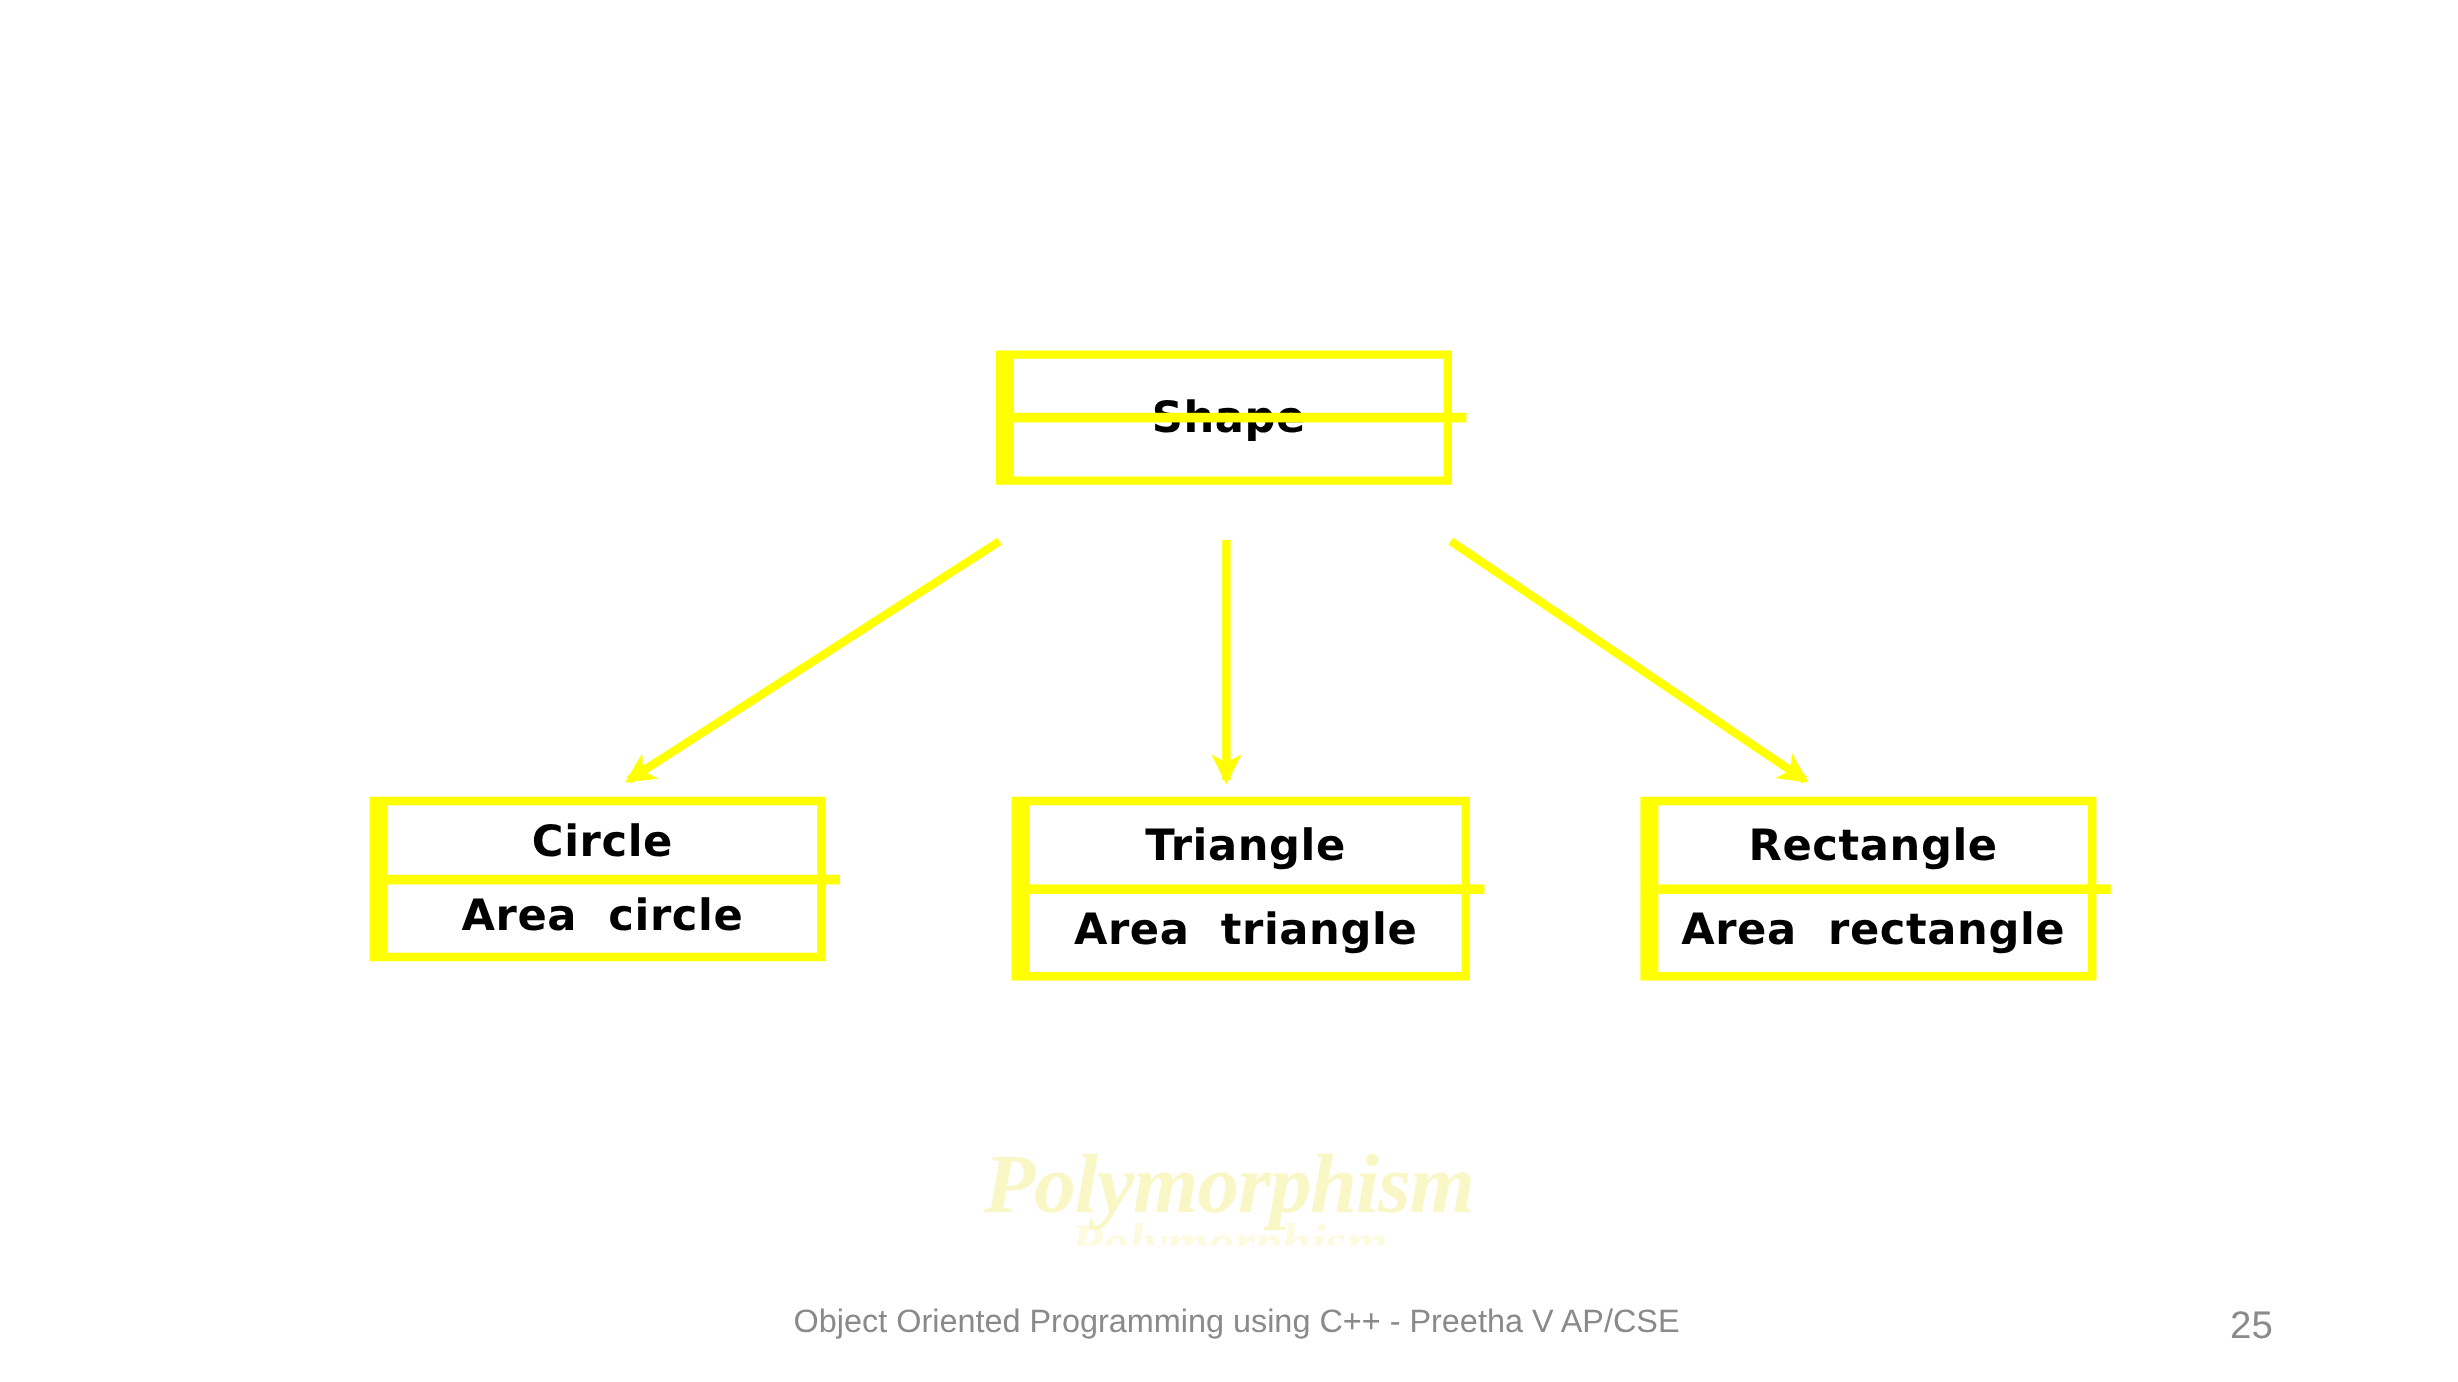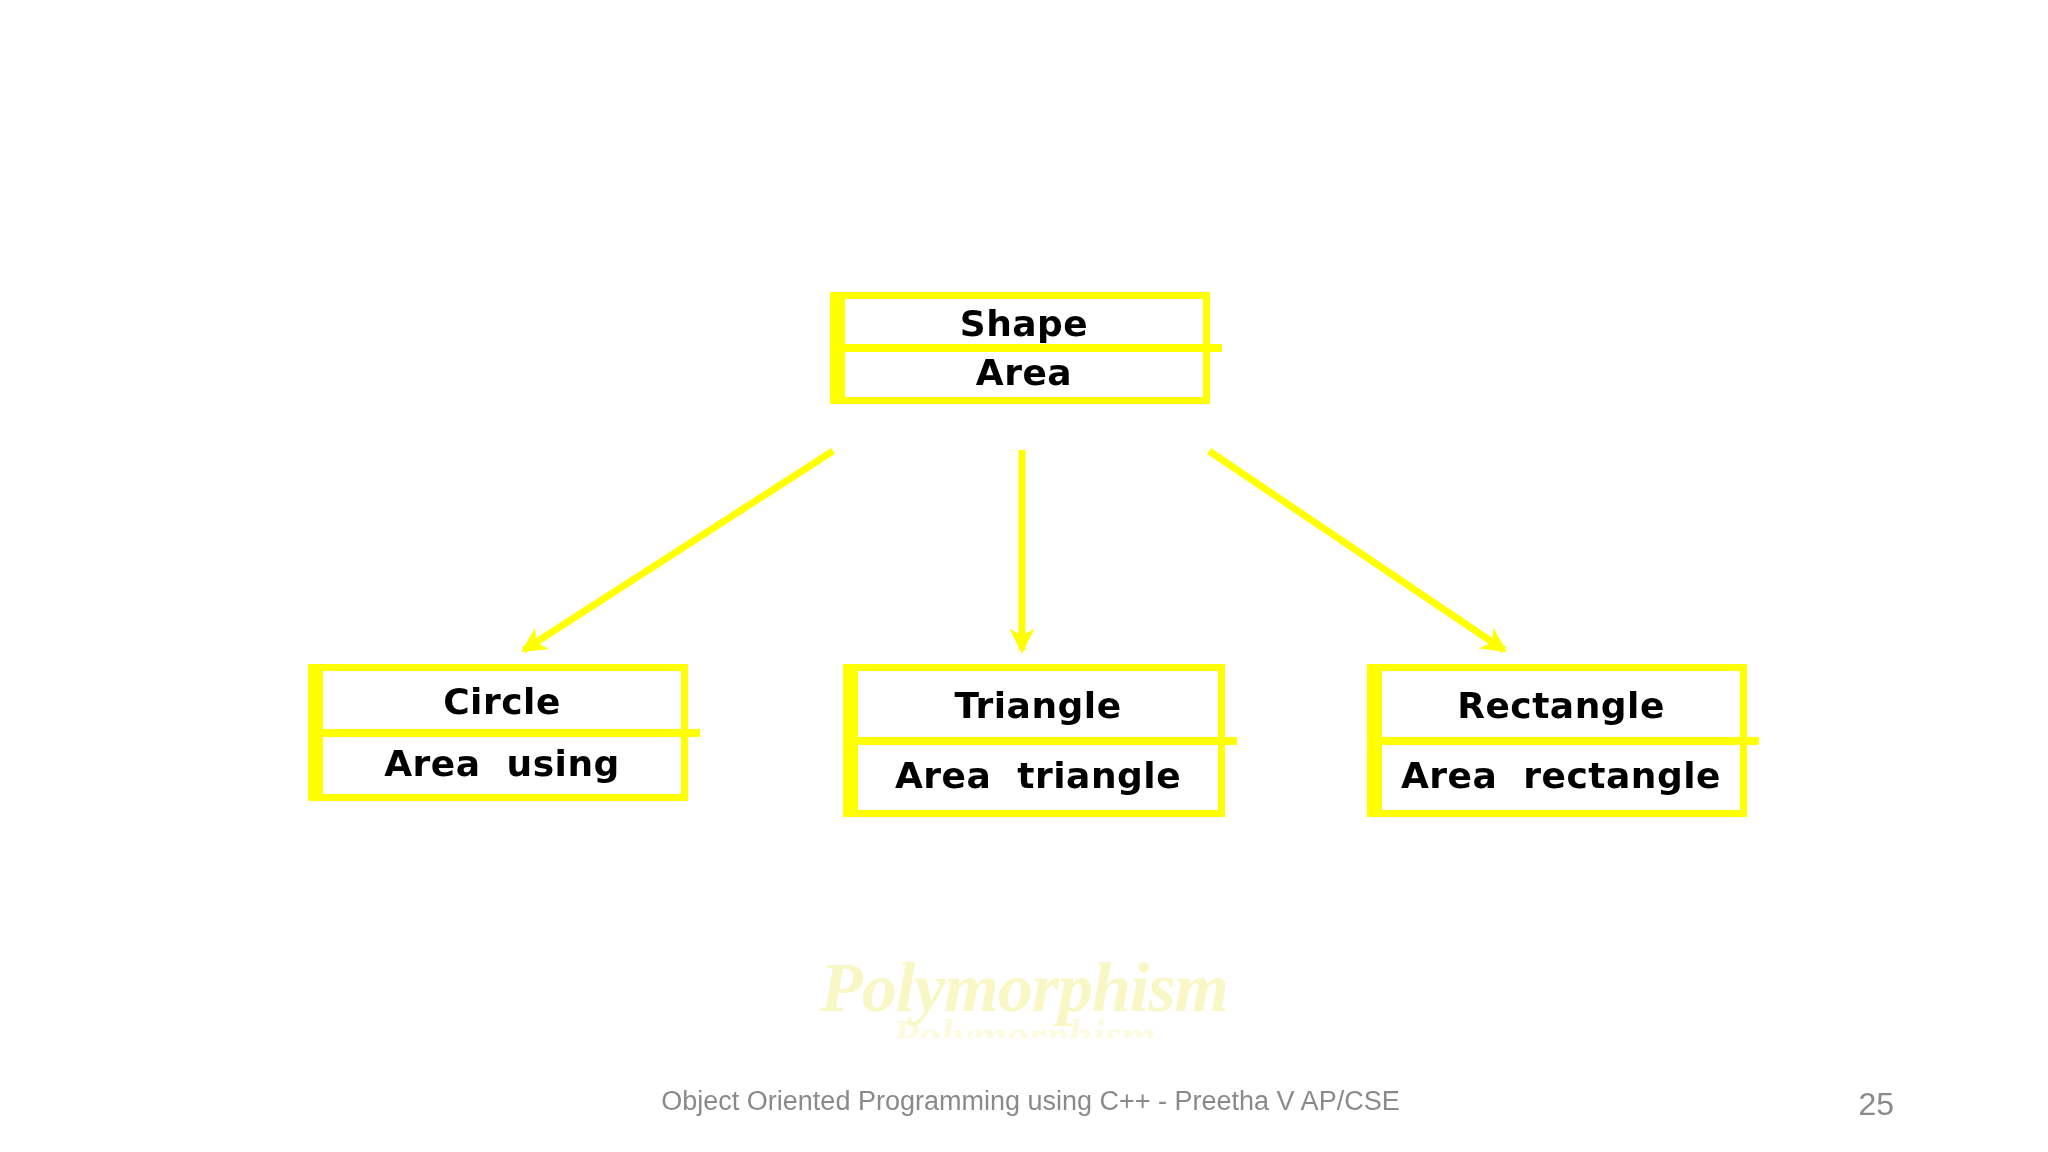--- a/index.html
+++ b/index.html
@@ -119,27 +119,26 @@
       </marker>
     </defs>
     <line x1="833" y1="451" x2="524" y2="650" marker-end="url(#arrowhead)"></line>
     <line x1="1022" y1="450" x2="1022" y2="650" marker-end="url(#arrowhead)"></line>
     <line x1="1209" y1="451" x2="1504" y2="650" marker-end="url(#arrowhead)"></line>
   </svg>
 
   <div class="class-box box-shape">
     <div class="compartment">Shape</div>
     <div class="divider"></div>
-    <div class="compartment">Area</div>
   </div>
 
   <div class="class-box box-circle">
     <div class="compartment">Circle</div>
     <div class="divider"></div>
-    <div class="compartment">Area  using</div>
+    <div class="compartment">Area  circle</div>
   </div>
 
   <div class="class-box box-rectangle">
     <div class="compartment">Rectangle</div>
     <div class="divider"></div>
     <div class="compartment">Area  rectangle</div>
   </div>
 
   <div class="class-box box-triangle">
     <div class="compartment">Triangle</div>

